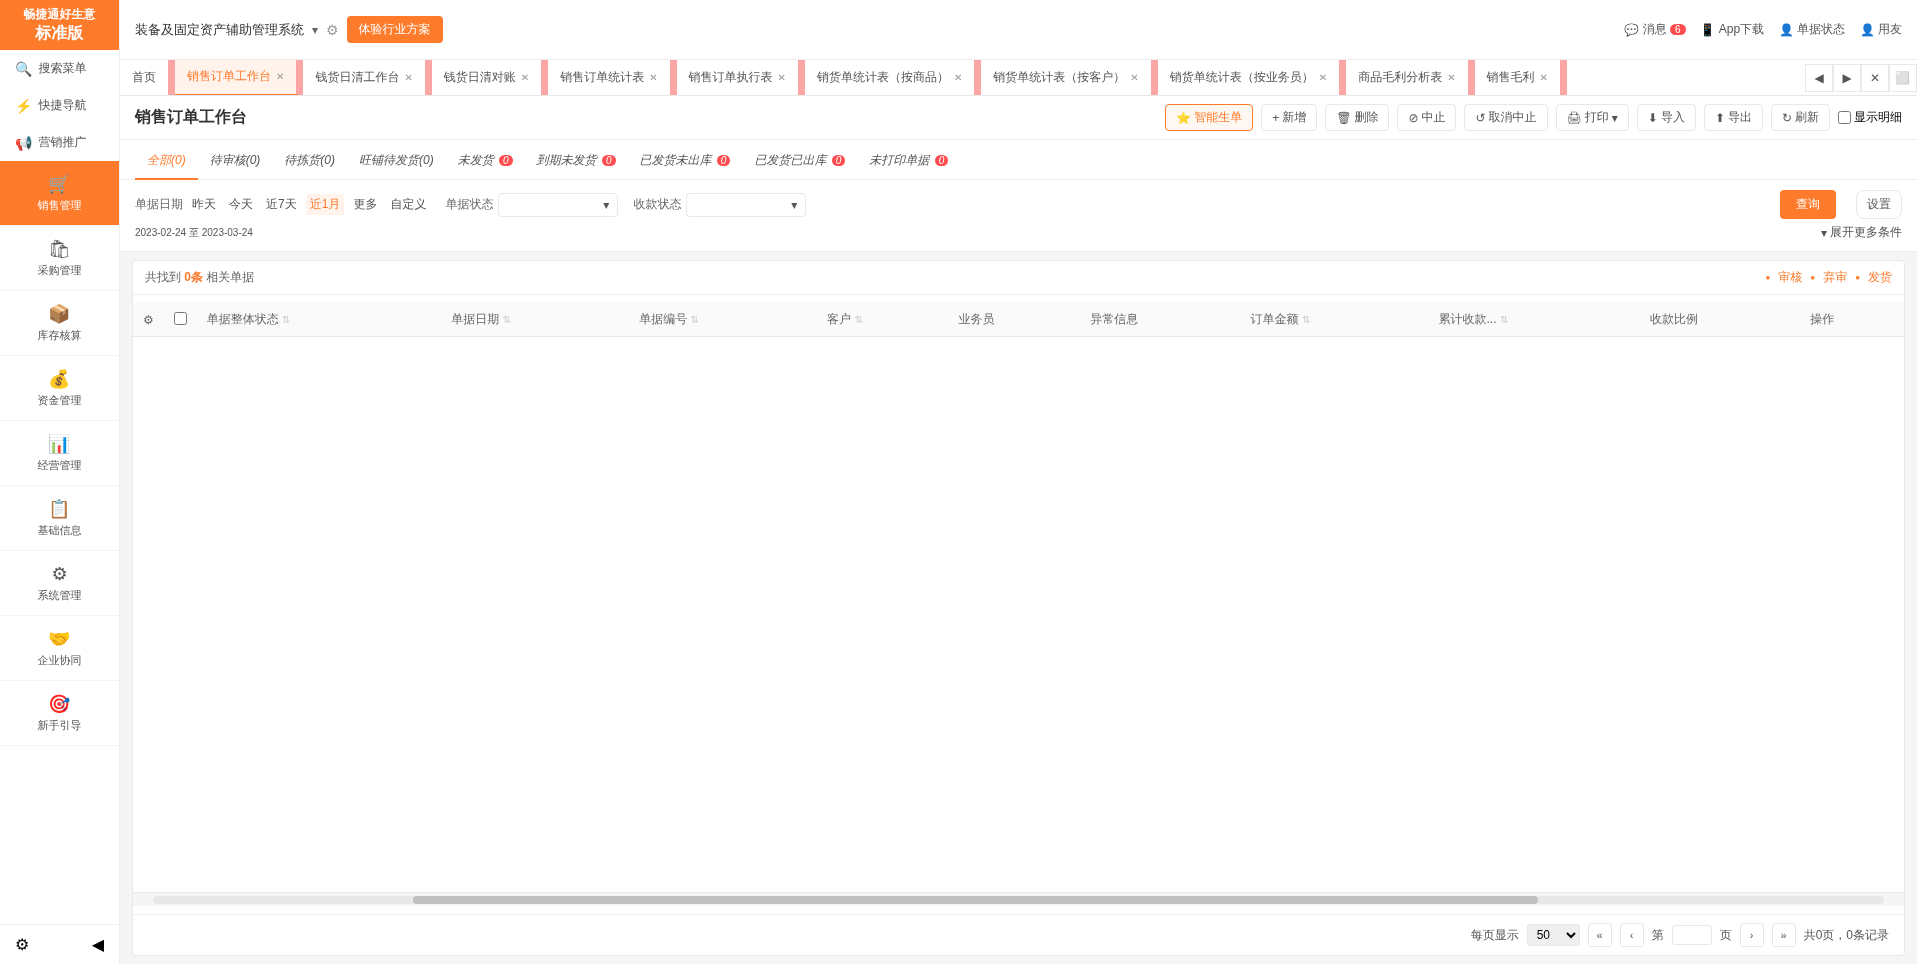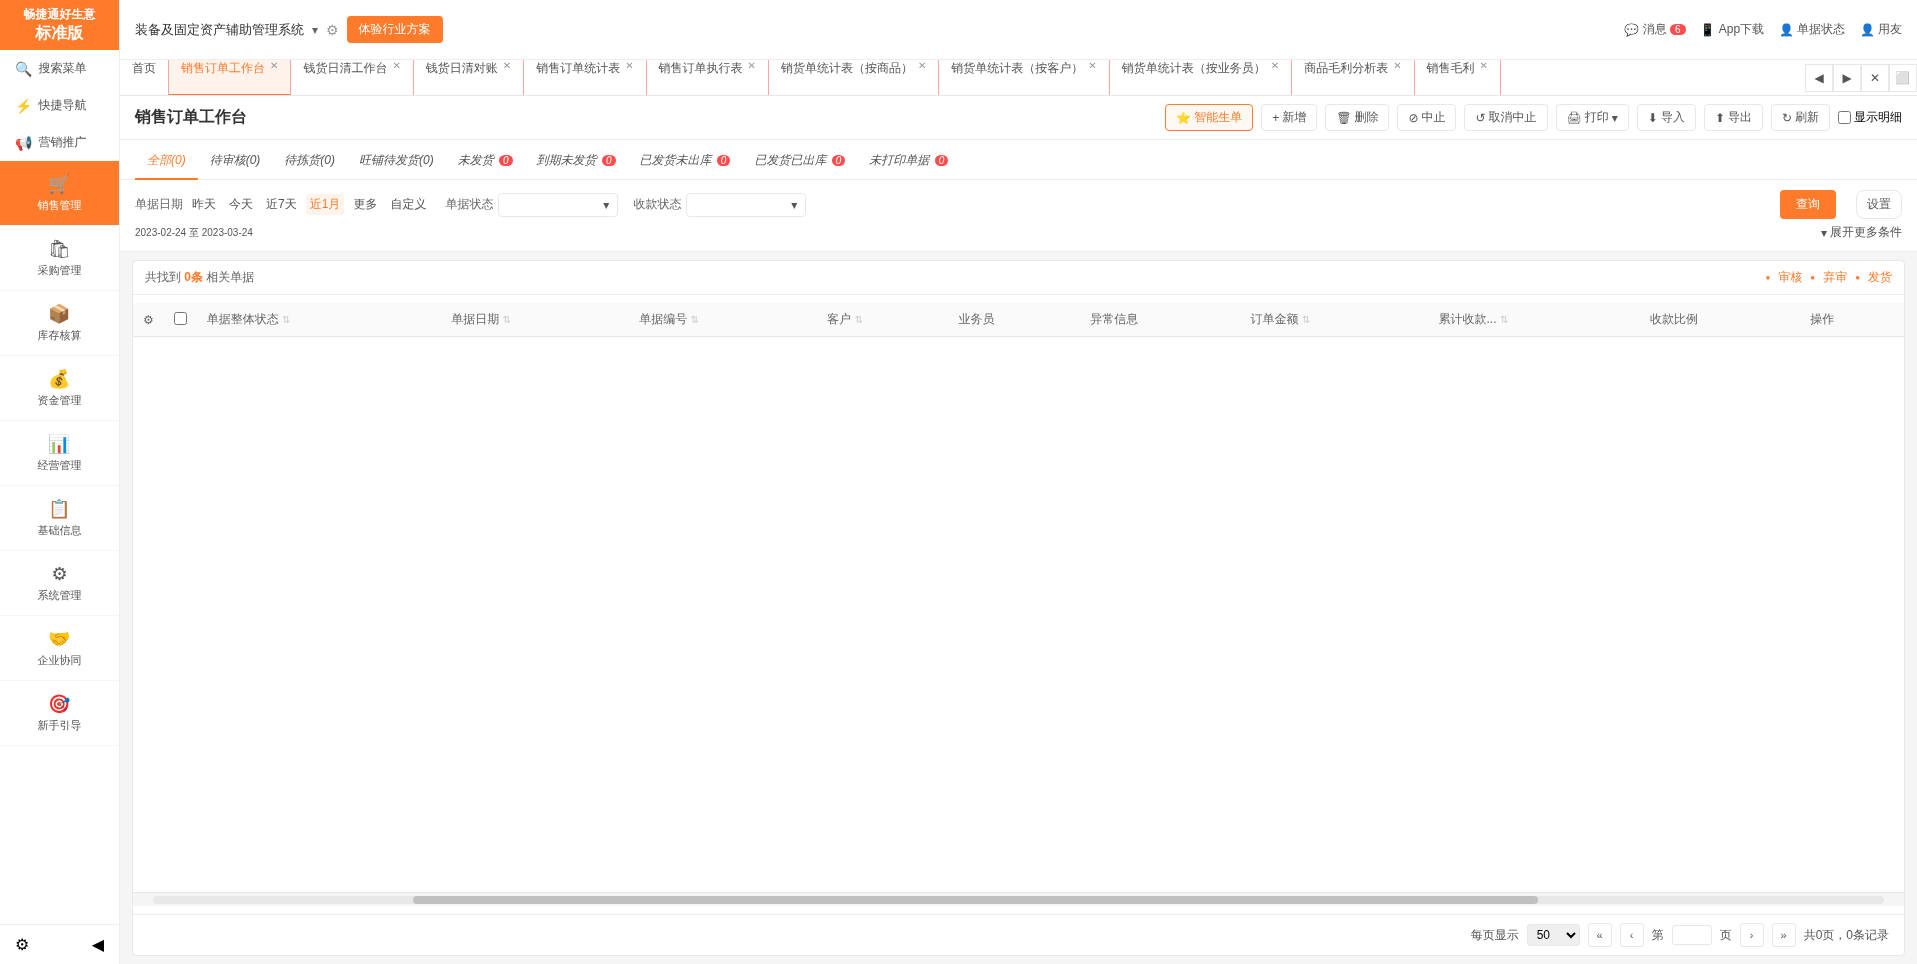--- a/index.html
+++ b/index.html
@@ -28,21 +28,21 @@
     .system-title { font-size: 13px; color: #333; }
     .header-dropdown { display: flex; align-items: center; cursor: pointer; color: #666; }
     .header-dropdown span { font-size: 12px; }
     .btn-industry { background: #ff7b2c; color: #fff; border: none; padding: 5px 12px; border-radius: 4px; cursor: pointer; font-size: 12px; }
     .top-header-right { display: flex; align-items: center; gap: 15px; color: #555; font-size: 12px; }
     .top-right-item { display: flex; align-items: center; gap: 3px; cursor: pointer; }
     .badge { background: #ff4d4f; color: #fff; border-radius: 10px; padding: 0 4px; font-size: 10px; min-width: 16px; text-align: center; }
 
     
     .tab-bar { background: #fff; border-bottom: 1px solid #e8e8e8; display: flex; align-items: center; overflow: hidden; height: 36px; flex-shrink: 0; }
-    .tab { display: flex; padding: 0 12px; height: 36px; cursor: pointer; color: #555; border-right: 1px solid #fca5a5; white-space: nowrap; font-size: 12px; flex-shrink: 0; }
+    .tab { display: flex; align-items: center; padding: 0 12px; height: 36px; cursor: pointer; color: #555; border-right: 7px solid #fca5a5; white-space: nowrap; font-size: 12px; flex-shrink: 0; }
     .tab.home { background: #fff; }
     .tab.active { background: #fff3ec; color: #ff7b2c; border-bottom: 2px solid #ff7b2c; }
     .tab .close-btn { margin-left: 5px; color: #999; font-size: 10px; }
     .tab-arrows { display: flex; align-items: center; margin-left: auto; }
     .tab-arrow { width: 28px; height: 28px; display: flex; align-items: center; justify-content: center; cursor: pointer; color: #555; border: 1px solid #e8e8e8; }
     .tab-close-all { width: 28px; height: 28px; display: flex; align-items: center; justify-content: center; cursor: pointer; color: #555; border: 1px solid #e8e8e8; }
     .tab-maximize { width: 28px; height: 28px; display: flex; align-items: center; justify-content: center; cursor: pointer; color: #555; border: 1px solid #e8e8e8; }
 
     
     .page-content { flex: 1; overflow: hidden; display: flex; flex-direction: column; padding: 0; }

